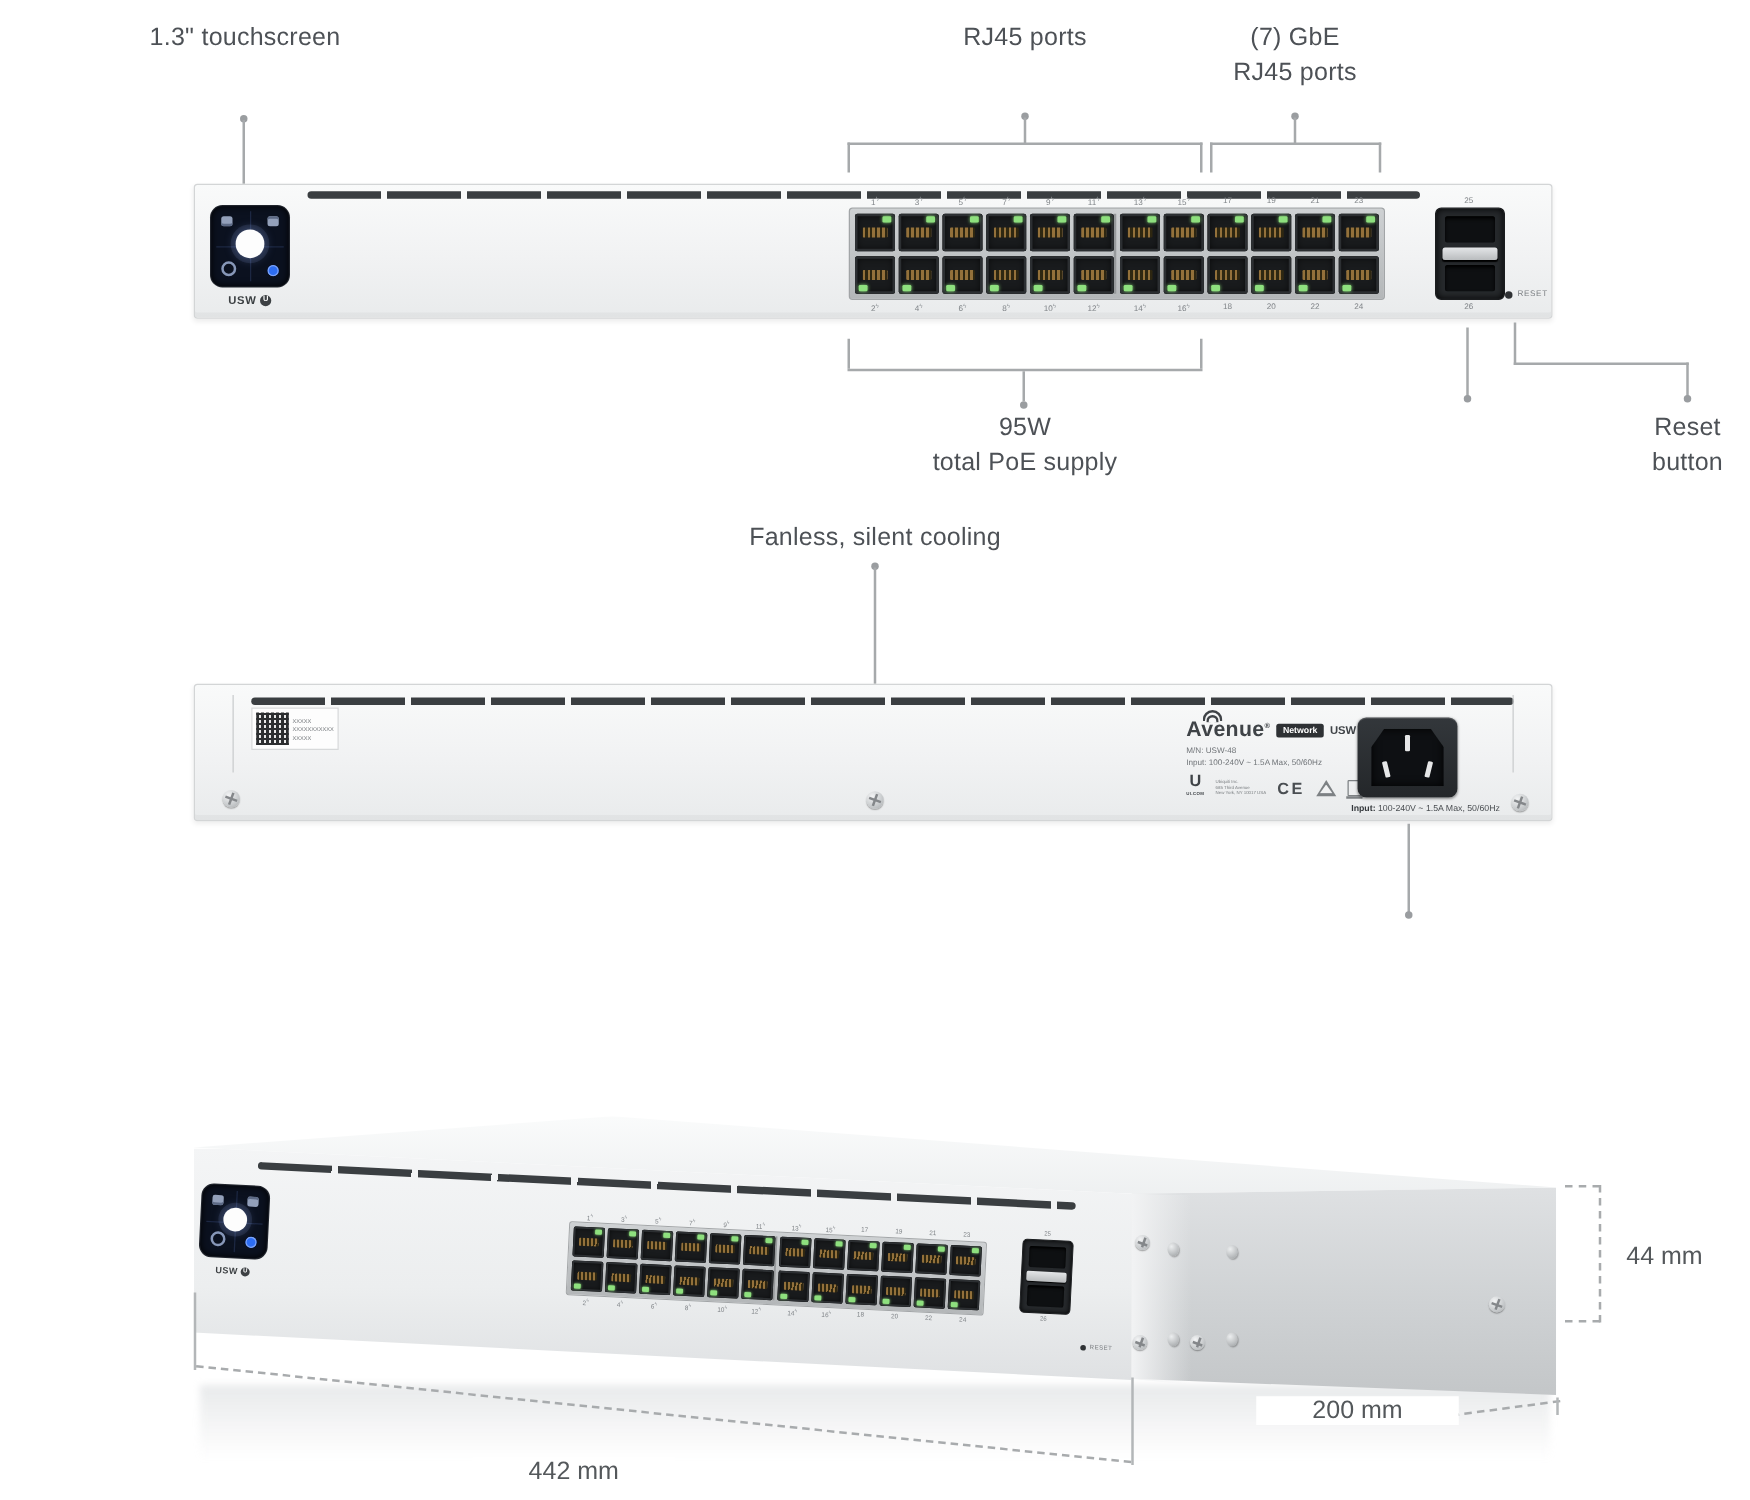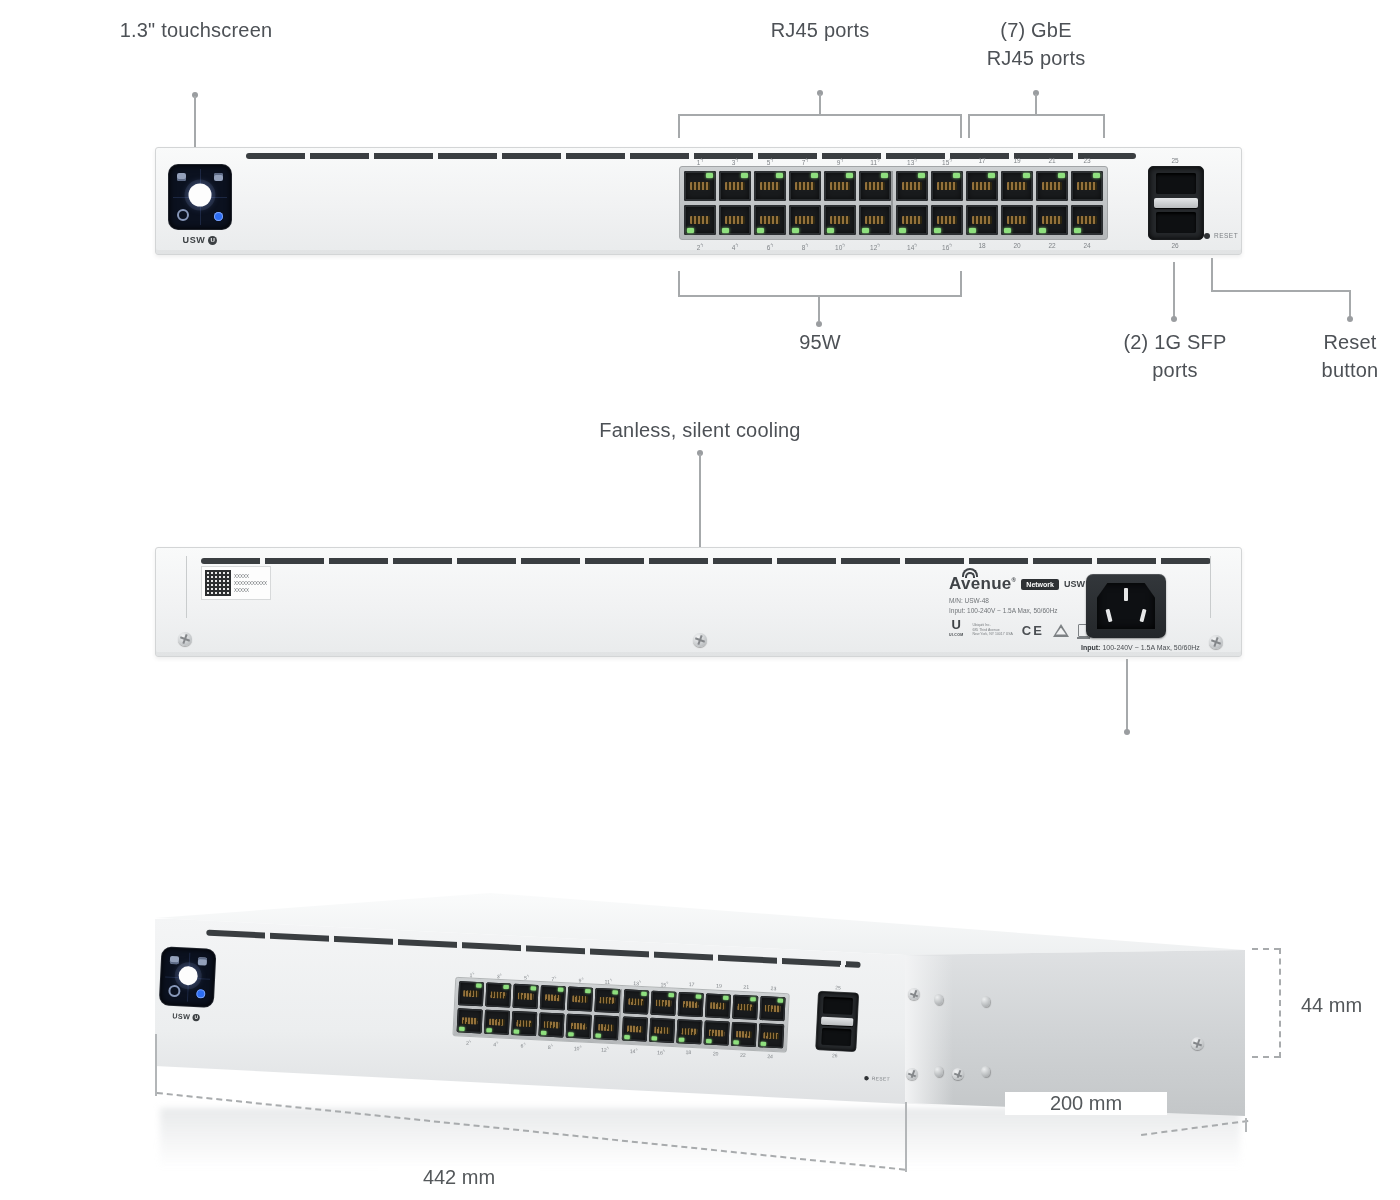--- a/index.html
+++ b/index.html
@@ -323,28 +323,25 @@
     </div>
   </div>
 
   <div class="hline" style="left:678px;top:295px;width:284px;"></div>
   <div class="vline" style="left:678px;top:271px;height:24px;"></div>
   <div class="vline" style="left:960px;top:271px;height:24px;"></div>
   <div class="vline" style="left:818px;top:297px;height:24px;"></div>
   <div class="dot" style="left:816px;top:321px;"></div>
   <div class="co" style="left:700px;top:328px;width:240px;">
     <div>95W</div>
+    <div>total PoE supply</div>
   </div>
 
   <div class="vline" style="left:1173px;top:262px;height:56px;"></div>
   <div class="dot" style="left:1171px;top:316px;"></div>
-  <div class="co" style="left:1075px;top:328px;width:200px;">
-    <div>(2) 1G SFP</div>
-    <div>ports</div>
-  </div>
 
   <div class="vline" style="left:1211px;top:258px;height:34px;"></div>
   <div class="hline" style="left:1211px;top:290px;width:140px;"></div>
   <div class="vline" style="left:1349px;top:290px;height:28px;"></div>
   <div class="dot" style="left:1347px;top:316px;"></div>
   <div class="co" style="left:1270px;top:328px;width:160px;">
     <div>Reset</div>
     <div>button</div>
   </div>
 
@@ -629,21 +626,21 @@
 
   <div class="extline" style="left:155px;top:1034px;height:62px;"></div>
   <div class="dashh" style="left:157px;top:1092px;width:752px;transform:rotate(5.85deg);transform-origin:0 0;"></div>
   <div class="dim" style="left:378px;top:1166px;width:150px;">
     <span>442 mm</span>
   </div>
   <div class="extline" style="left:905px;top:1102px;height:70px;"></div>
 
   <div class="dashh" style="left:1141px;top:1134px;width:108px;transform:rotate(-7.5deg);transform-origin:0 0;"></div>
   <div class="extline" style="left:1245px;top:1118px;height:14px;"></div>
-  <div class="dim" style="left:1005px;top:1092px;width:150px;">
+  <div class="dim" style="left:1005px;top:1117px;width:150px;">
     <span>200 mm</span>
   </div>
 
   <div class="dashh" style="left:1252px;top:948px;width:28px;"></div>
   <div class="dashv" style="left:1279px;top:948px;height:110px;"></div>
   <div class="dashh" style="left:1252px;top:1056px;width:28px;"></div>
   <div class="dim" style="left:1295px;top:994px;width:110px;text-align:left;">
     <span>44 mm</span>
   </div>
 

